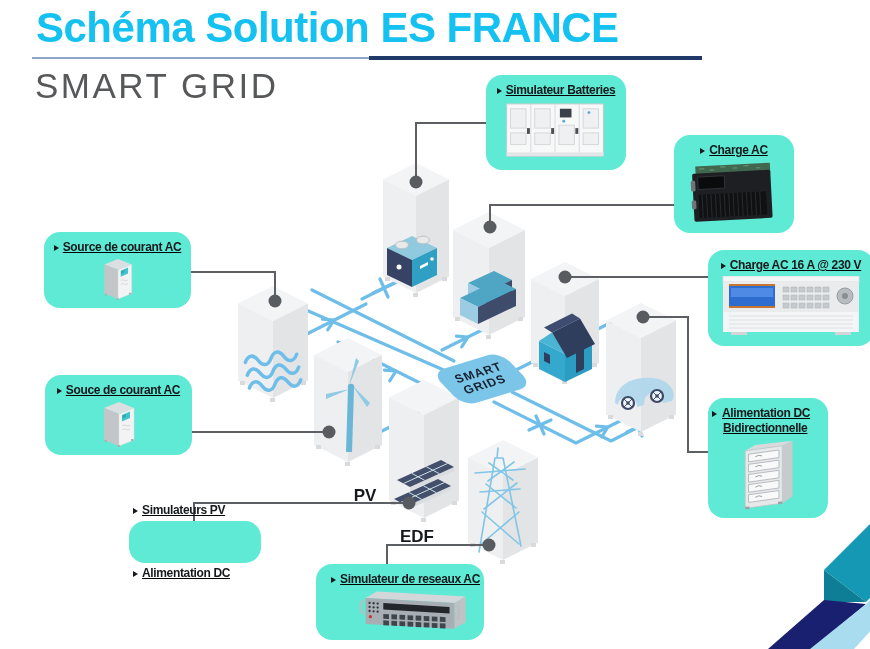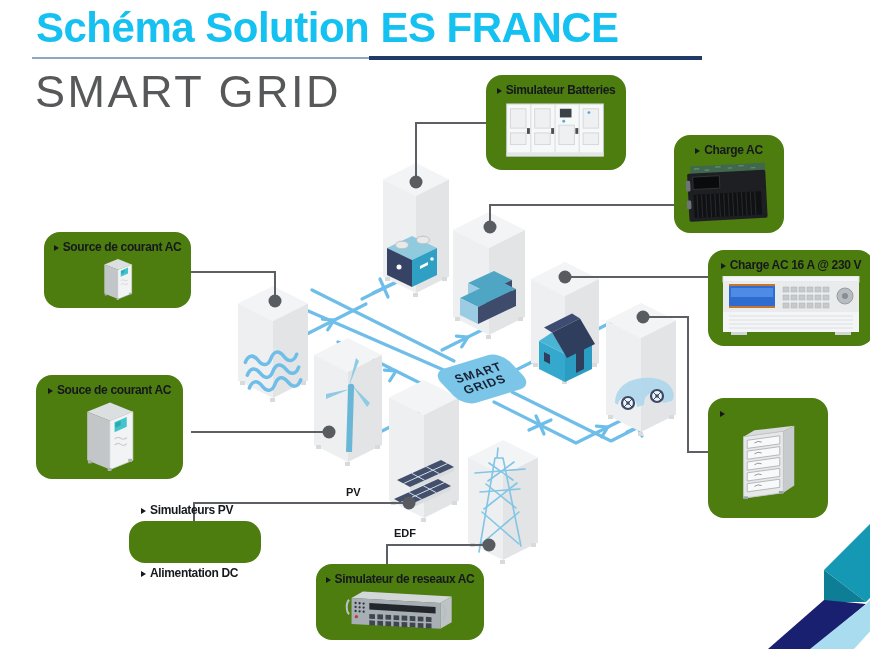--- a/index.html
+++ b/index.html
@@ -2,40 +2,40 @@
 <html><head>
 <meta charset="utf-8">
 <style>
   html,body{margin:0;padding:0;background:#fff;}
   .page{position:relative;width:870px;height:649px;background:#ffffff;overflow:hidden;
         font-family:"Liberation Sans",sans-serif;margin-left:16px;}
   .title{position:absolute;left:20px;top:4px;font-size:42px;font-weight:bold;color:#14C1F0;
          letter-spacing:-0.5px;white-space:nowrap;}
   .rule-thin{position:absolute;left:16px;top:57px;width:337px;height:2px;background:#8FA6C4;}
   .rule-thick{position:absolute;left:353px;top:56px;width:333px;height:4px;background:#1F3968;}
-  .subtitle{position:absolute;left:19px;top:66px;font-size:45px;font-weight:300;color:#57585A;
+  .subtitle{position:absolute;left:19px;top:66px;font-size:35px;font-weight:300;color:#57585A;
             letter-spacing:2.5px;white-space:nowrap;}
   .scene{position:absolute;left:0;top:0;z-index:1;}
-  .callout{position:absolute;z-index:3;background:#4d7c0f;border-radius:16px;
-           display:flex;flex-direction:column;align-items:center;padding:8px 12px;box-sizing:border-box;}
+  .callout{position:absolute;z-index:3;background:#5eead4;border-radius:16px;
+           display:flex;flex-direction:column;align-items:center;padding:8px 4px;box-sizing:border-box;text-decoration:underline;}
   .callout .lbl{display:flex;align-items:center;font-size:12px;font-weight:bold;color:#15181c;
                 letter-spacing:-0.35px;white-space:nowrap;line-height:1.25;}
   .callout .lbl.wrap{white-space:normal;padding-left:11px;text-indent:-11px;display:block;}
   .b{display:inline-block;width:0;height:0;border-left:5px solid #15181c;
      border-top:3.5px solid transparent;border-bottom:3.5px solid transparent;margin-right:4px;}
   .lbl.wrap .b{margin-right:5px;}
   .callout.left-align{align-items:flex-start;}
   .callout svg{display:block;margin-top:3px;}
   .node{position:absolute;left:430px;top:358px;width:72px;height:42px;z-index:2;
         background:#7BC6E8;border-radius:13px;transform:rotate(-17deg) skewX(27deg);
         display:flex;align-items:center;justify-content:center;}
   .node-inner{transform:skewX(-16deg);text-align:center;font-size:12px;font-weight:bold;
               color:#182233;letter-spacing:1px;line-height:1.08;}
   .node-inner span{display:block;}
-  .tag{position:absolute;z-index:4;font-size:11px;font-weight:bold;color:#15181c;text-align:left;}
+  .tag{position:absolute;z-index:4;font-size:17px;font-weight:bold;color:#15181c;text-align:center;}
   #pv-label{left:330px;top:486px;width:38px;}
   #edf-label{left:378px;top:527px;width:46px;}
 </style>
 </head>
 <body>
 
 <div class="page">
 
   <div class="title">Schéma Solution ES FRANCE</div>
   <div class="rule-thin"></div>
@@ -258,21 +258,21 @@
       <rect x="80" y="33" width="16" height="12" fill="#EEF0F1" stroke="#D4D8DB"></rect>
       <rect x="22" y="28" width="3" height="6" fill="#4A5055"></rect>
         <rect x="47" y="28" width="3" height="6" fill="#4A5055"></rect>
         <rect x="72" y="28" width="3" height="6" fill="#4A5055"></rect>
       <rect x="1" y="53" width="100" height="4" fill="#E3E6E8"></rect>
       <circle cx="60" cy="21" r="1.5" fill="#5BA8D8"></circle>
         <circle cx="86" cy="12" r="1.5" fill="#5BA8D8"></circle>
     </svg>
   </div>
 
-  <div class="callout" style="left:658px;top:135px;width:110px;height:98px;">
+  <div class="callout" style="left:658px;top:135px;width:120px;height:98px;">
     <div class="lbl">
         <span class="b"></span>
         <span>Charge AC</span>
       </div>
     <svg width="96" height="66" viewBox="0 0 96 72">
       <g transform="rotate(-3 48 36)">
         <rect x="6" y="4" width="84" height="12" fill="#41684F"></rect>
         <path d="M10,7 h6 M22,9 h5 M34,6 h6 M48,8 h5 M60,6 h6 M74,9 h5" stroke="#5E8A6C" stroke-width="1.5"></path>
         <rect x="2" y="12" width="88" height="54" fill="#1E1F22" rx="2"></rect>
         <rect x="8" y="16" width="30" height="14" fill="#0A0B0C" stroke="#33363A"></rect>
@@ -319,21 +319,21 @@
       <circle cx="124" cy="20" r="8" fill="#B7BCC1" stroke="#969CA2"></circle>
       <circle cx="124" cy="20" r="3" fill="#878D93"></circle>
       <rect x="2" y="36" width="136" height="20" fill="#F4F5F6"></rect>
       <path d="M8,40 h124 M8,44 h124 M8,48 h124 M8,52 h124" stroke="#DDE0E3"></path>
       <rect x="10" y="56" width="16" height="3" fill="#D2D6D9"></rect>
         <rect x="114" y="56" width="16" height="3" fill="#D2D6D9"></rect>
     </svg>
   </div>
 
   <div class="callout left-align" style="left:692px;top:398px;width:120px;height:120px;">
-    <div class="lbl wrap"><span class="b"></span></div>
+    <div class="lbl wrap"><span class="b"></span><span>Alimentation DC Bidirectionnelle</span></div>
     <svg width="64" height="76" viewBox="0 0 70 84" style="align-self:center;">
       <polygon points="52,8 64,2 64,68 52,76" fill="#C7CBCE"></polygon>
       <polygon points="8,14 20,7 64,2 52,8" fill="#D8DADC"></polygon>
       <polygon points="8,14 52,8 52,76 8,82" fill="#E6E8EA" stroke="#C2C6C9"></polygon>
       <g fill="#F8F9F9" stroke="#AEB3B7">
         <polygon points="12,18 48,13 48,22 12,27"></polygon>
         <polygon points="12,30 48,25 48,34 12,39"></polygon>
         <polygon points="12,42 48,37 48,46 12,51"></polygon>
         <polygon points="12,54 48,49 48,58 12,63"></polygon>
         <polygon points="12,66 48,61 48,70 12,75"></polygon>
@@ -355,21 +355,21 @@
       <polygon points="34,26 64,14 64,78 34,90" fill="#F2F3F4" stroke="#D8DCDF"></polygon>
       <polygon points="40,28 56,21 56,34 40,41" fill="#43C4CC"></polygon>
       <polygon points="41,29 48,26 48,32 41,35" fill="#2BAAB4"></polygon>
       <path d="M40,50 q4,-4 8,-1 q4,3 8,-1 M40,58 q4,-4 8,-1 q4,3 8,-1" stroke="#C9CDD0" fill="none" stroke-width="1.5"></path>
       <rect x="5" y="78" width="5" height="4" fill="#AEB2B5"></rect>
         <rect x="31" y="88" width="5" height="4" fill="#AEB2B5"></rect>
         <rect x="58" y="76" width="5" height="4" fill="#AEB2B5"></rect>
     </svg>
   </div>
 
-  <div class="callout" style="left:20px;top:375px;width:147px;height:104px;">
+  <div class="callout" style="left:29px;top:375px;width:147px;height:80px;">
     <div class="lbl">
         <span class="b"></span>
         <span>Souce de courant AC</span>
       </div>
     <svg width="62" height="80" viewBox="0 0 68 92">
       <polygon points="4,14 34,2 64,14 34,26" fill="#DCDFE1"></polygon>
       <polygon points="4,14 34,26 34,90 4,78" fill="#C2C6C9"></polygon>
       <polygon points="34,26 64,14 64,78 34,90" fill="#F2F3F4" stroke="#D8DCDF"></polygon>
       <polygon points="40,28 56,21 56,34 40,41" fill="#43C4CC"></polygon>
       <polygon points="41,29 48,26 48,32 41,35" fill="#2BAAB4"></polygon>
@@ -384,21 +384,21 @@
     <div class="lbl">
         <span class="b"></span>
         <span>Simulateurs PV</span>
       </div>
     <div class="lbl">
         <span class="b"></span>
         <span>Alimentation DC</span>
       </div>
   </div>
 
-  <div class="callout" style="left:300px;top:564px;width:168px;height:76px;">
+  <div class="callout" style="left:300px;top:564px;width:168px;height:76px;align-items:flex-end;">
     <div class="lbl">
         <span class="b"></span>
         <span>Simulateur de reseaux AC</span>
       </div>
     <svg width="132" height="48" viewBox="0 0 136 52">
       <polygon points="8,10 22,2 132,8 118,16" fill="#D4D7D9"></polygon>
       <polygon points="118,16 132,8 132,40 118,48" fill="#BEC3C6"></polygon>
       <polygon points="8,10 118,16 118,48 8,42" fill="#A7AEB4"></polygon>
       <polygon points="30,16 112,21 112,29 30,24" fill="#23272C"></polygon>
       <g fill="#2E3338">

